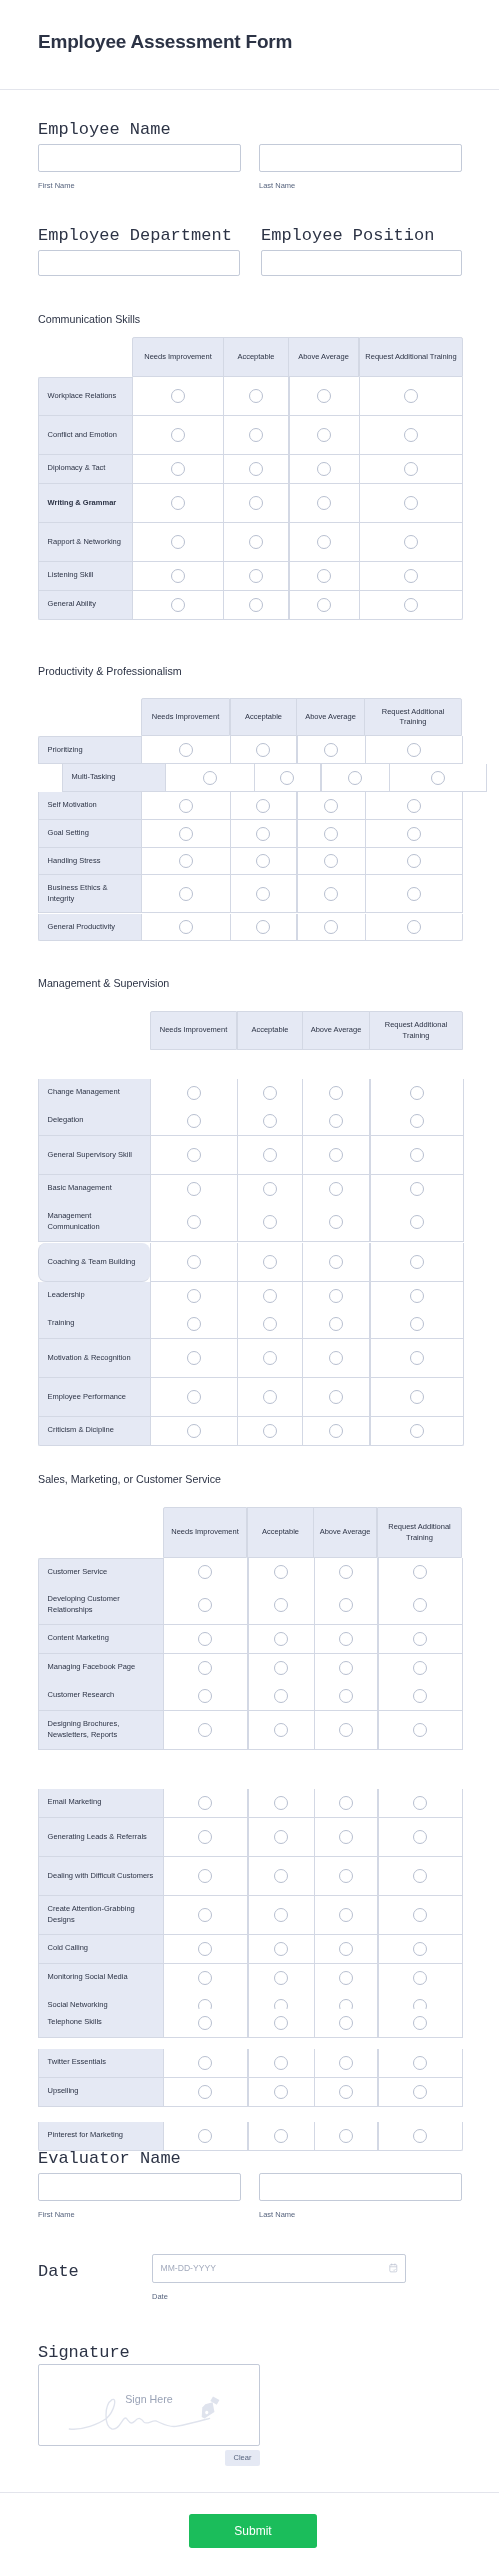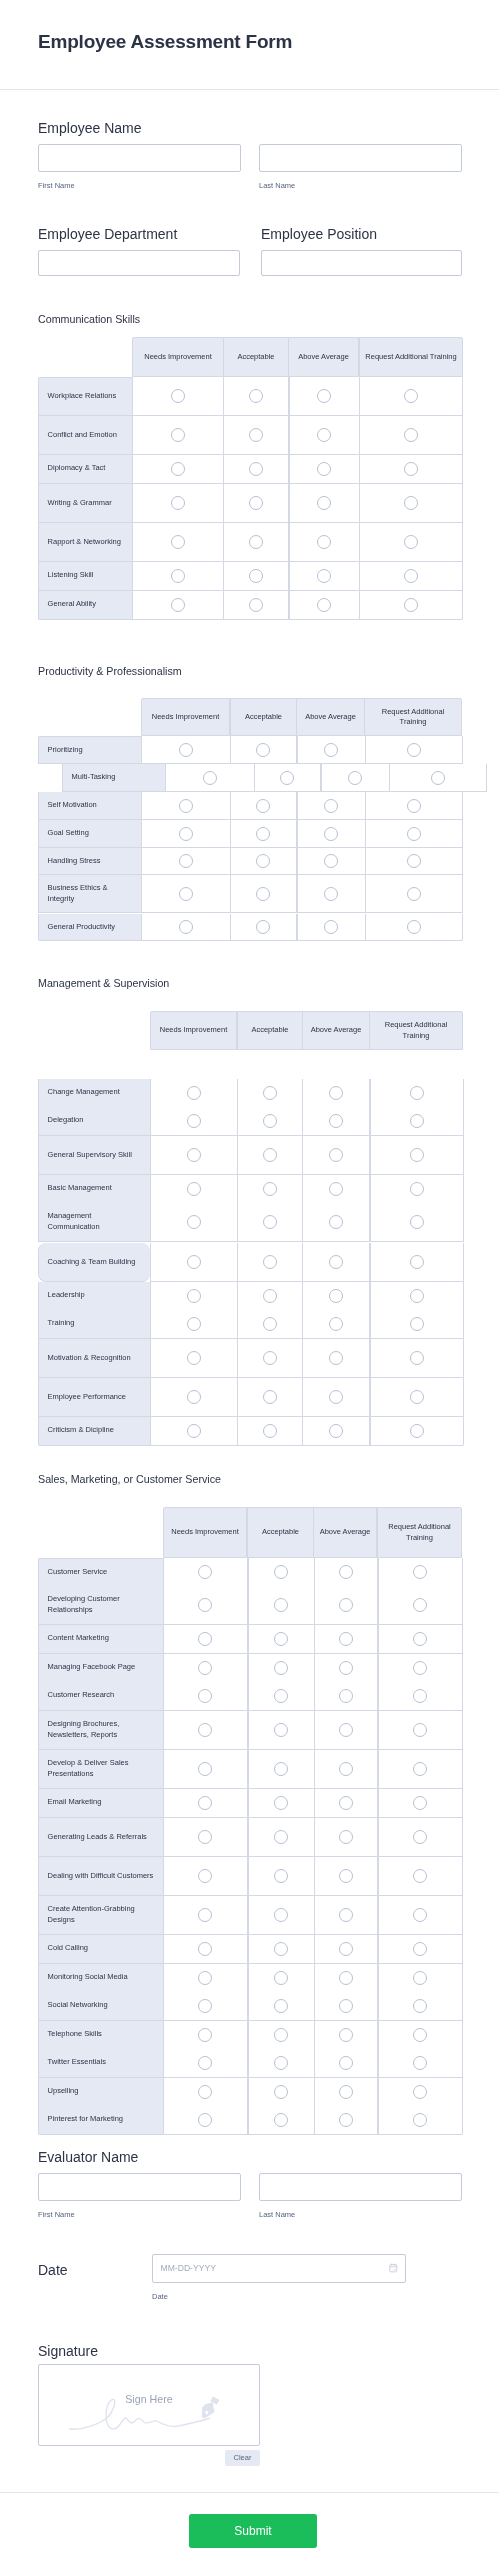--- a/index.html
+++ b/index.html
@@ -2,21 +2,21 @@
 <html style="font-size:8.6px"><head>
 <meta charset="utf-8">
 <style>
   * { box-sizing: border-box; margin: 0; padding: 0; }
   html, body { width: 500px; background: #ffffff; }
   body { font-family: "Liberation Sans", "DejaVu Sans", sans-serif; color: #2c3345; position: relative; height: 2576px; overflow: hidden; }
 
   .header { position: absolute; left: 0; top: 0; width: 500px; height: 90px; border-bottom: 0.5px solid #e3e5ec; }
   .title { position: absolute; left: 38px; top: 31px; font-size: 19px; font-weight: bold; color: #2c3345; letter-spacing: -0.2px; }
 
-  .label { position: absolute; font-size: 14px; color: #2c3345; }
+  .label { position: absolute; font-size: 17px; color: #2c3345; font-family: Liberation Mono, monospace; }
   .sublabel { position: absolute; font-size: 7.5px; color: #57647e; }
   .input { position: absolute; height: 28px; border: 0.5px solid #c3cad8; border-radius: 2.1px; background: #fff; }
 
   .section-title { position: absolute; left: 38px; font-size: 10.7px; color: #2c3345; }
 
   .matrix { position: absolute; left: 38px; width: 425px; }
   .mhead { position: absolute; top: 0; height: 100%; background: #e5e9f4; border: 0.5px solid #d3d8e4; display: flex; align-items: center; justify-content: center; text-align: center; font-size: 7.5px; line-height: 1.35; color: #2c3345; padding: 0 3.2px; }
   .mhead.first { border-top-left-radius: 2.1px; }
   .mhead.last { border-top-right-radius: 2.1px; }
   .mrow { position: absolute; left: 0; width: 425px; }
@@ -103,21 +103,21 @@
           <span class="radio"></span>
         </div>
         <div class="mcell" style="left: 251px; width: 71px;">
           <span class="radio"></span>
         </div>
         <div class="mcell lastcol" style="left: 321px; width: 104px;">
           <span class="radio"></span>
         </div>
       </div>
       <div class="mrow" style="top: 147px; height: 39px;">
-        <div class="mlabel" style="width: 94px;">Writing &amp; Grammar</div>
+        <div class="mlabel" style="width: 94px; font-weight: bold;">Writing &amp; Grammar</div>
         <div class="mcell" style="left: 94px; width: 92px;">
           <span class="radio"></span>
         </div>
         <div class="mcell" style="left: 185px; width: 66px;">
           <span class="radio"></span>
         </div>
         <div class="mcell" style="left: 251px; width: 71px;">
           <span class="radio"></span>
         </div>
         <div class="mcell lastcol" style="left: 321px; width: 104px;">
@@ -549,35 +549,20 @@
         <div class="mcell" style="left: 210px; width: 67px;">
           <span class="radio"></span>
         </div>
         <div class="mcell" style="left: 276px; width: 64px;">
           <span class="radio"></span>
         </div>
         <div class="mcell lastcol" style="left: 340px; width: 85px;">
           <span class="radio"></span>
         </div>
       </div>
-      <div class="mrow" style="top: 243px; height: 39px;">
-        <div class="mlabel" style="width: 125px;">Develop &amp; Deliver Sales Presentations</div>
-        <div class="mcell" style="left: 125px; width: 85px;">
-          <span class="radio"></span>
-        </div>
-        <div class="mcell" style="left: 210px; width: 67px;">
-          <span class="radio"></span>
-        </div>
-        <div class="mcell" style="left: 276px; width: 64px;">
-          <span class="radio"></span>
-        </div>
-        <div class="mcell lastcol" style="left: 340px; width: 85px;">
-          <span class="radio"></span>
-        </div>
-      </div>
       <div class="mrow" style="top: 282px; height: 28.5px;">
         <div class="mlabel" style="width: 125px;">Email Marketing</div>
         <div class="mcell" style="left: 125px; width: 85px;">
           <span class="radio"></span>
         </div>
         <div class="mcell" style="left: 210px; width: 67px;">
           <span class="radio"></span>
         </div>
         <div class="mcell" style="left: 276px; width: 64px;">
           <span class="radio"></span>
@@ -669,21 +654,21 @@
         <div class="mcell" style="left: 210px; width: 67px;">
           <span class="radio"></span>
         </div>
         <div class="mcell" style="left: 276px; width: 64px;">
           <span class="radio"></span>
         </div>
         <div class="mcell lastcol" style="left: 340px; width: 85px;">
           <span class="radio"></span>
         </div>
       </div>
-      <div class="mrow" style="top: 514px; height: 28.5px;">
+      <div class="mrow" style="top: 502px; height: 28.5px;">
         <div class="mlabel" style="width: 125px;">Telephone Skills</div>
         <div class="mcell" style="left: 125px; width: 85px;">
           <span class="radio"></span>
         </div>
         <div class="mcell" style="left: 210px; width: 67px;">
           <span class="radio"></span>
         </div>
         <div class="mcell" style="left: 276px; width: 64px;">
           <span class="radio"></span>
         </div>
@@ -714,21 +699,21 @@
         <div class="mcell" style="left: 210px; width: 67px;">
           <span class="radio"></span>
         </div>
         <div class="mcell" style="left: 276px; width: 64px;">
           <span class="radio"></span>
         </div>
         <div class="mcell lastcol" style="left: 340px; width: 85px;">
           <span class="radio"></span>
         </div>
       </div>
-      <div class="mrow lastrow" style="top: 599px; height: 28.5px; text-align: center;">
+      <div class="mrow lastrow" style="top: 615px; height: 28.5px; text-align: center;">
         <div class="mlabel" style="width: 125px;">Pinterest for Marketing</div>
         <div class="mcell" style="left: 125px; width: 85px;">
           <span class="radio"></span>
         </div>
         <div class="mcell" style="left: 210px; width: 67px;">
           <span class="radio"></span>
         </div>
         <div class="mcell" style="left: 276px; width: 64px;">
           <span class="radio"></span>
         </div>

